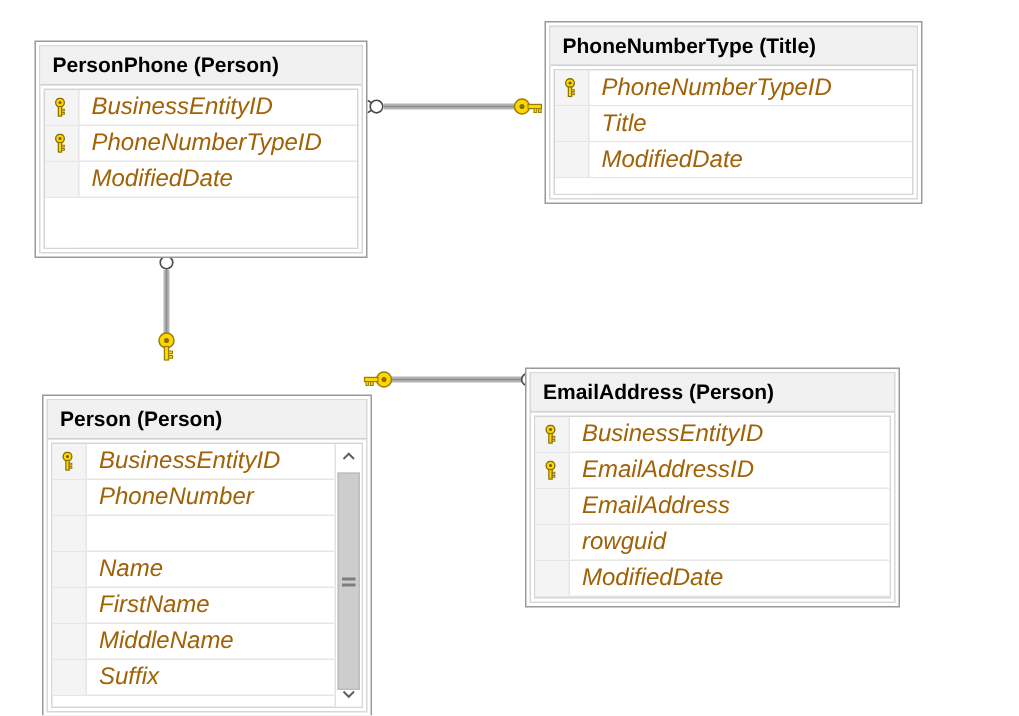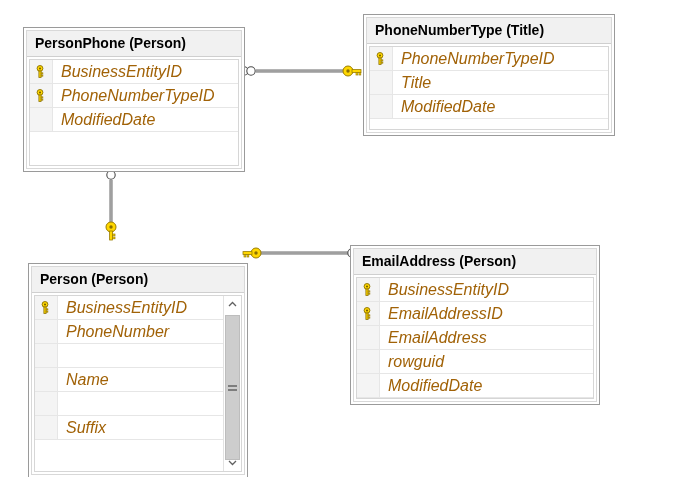--- a/index.html
+++ b/index.html
@@ -320,20 +320,25 @@
           </div>
           <div class="col-row">
             <div class="key-cell"></div>
           </div>
           <div class="col-row">
             <div class="key-cell"></div>
             <div class="col-name">Name</div>
           </div>
           <div class="col-row">
             <div class="key-cell"></div>
+            <div class="col-name">FirstName</div>
+          </div>
+          <div class="col-row">
+            <div class="key-cell"></div>
+            <div class="col-name">MiddleName</div>
           </div>
           <div class="col-row">
             <div class="key-cell"></div>
             <div class="col-name">Suffix</div>
           </div>
         </div>
         <div class="vscroll">
           <div class="sb-btn">
             <svg class="sb-arrow" viewBox="0 0 9 7">
               <polyline points="1,5 4.5,1.5 8,5" fill="none" stroke="#606060" stroke-width="1.3"></polyline>

